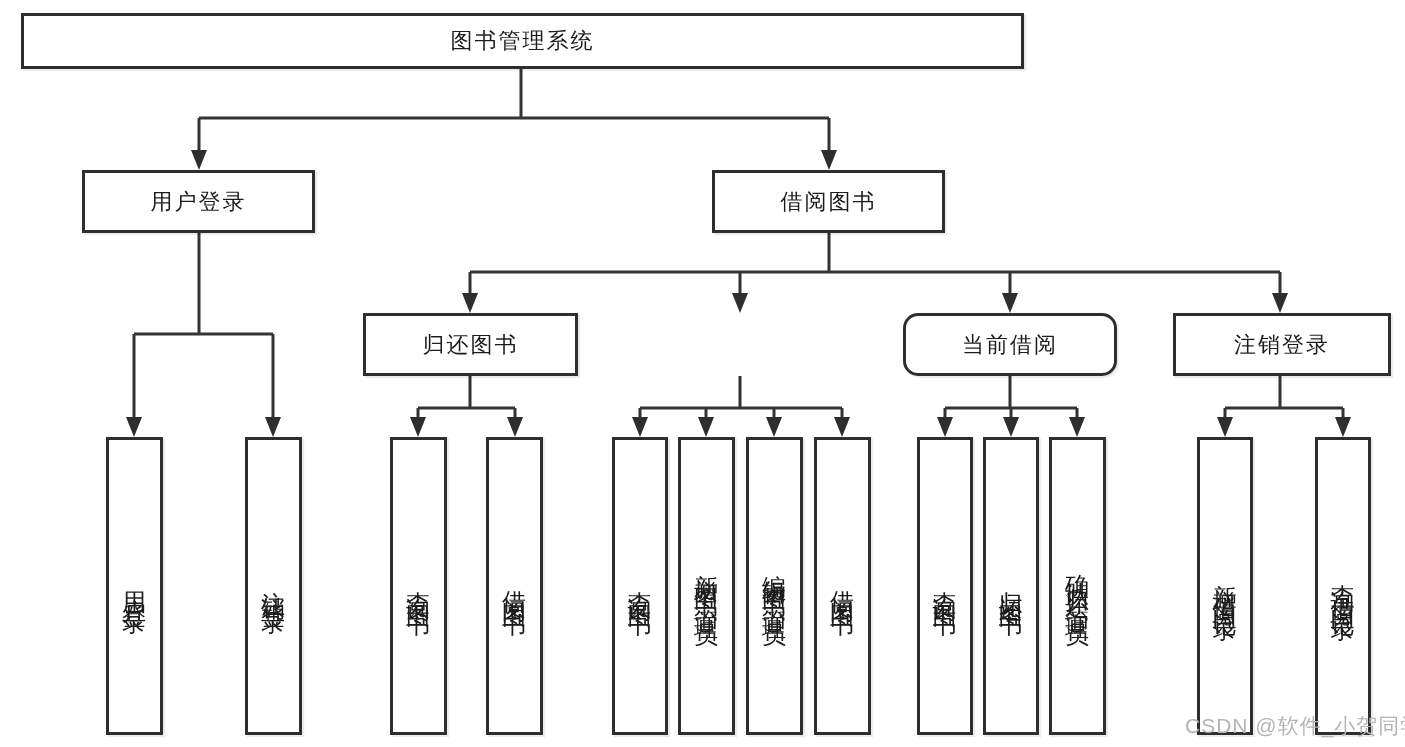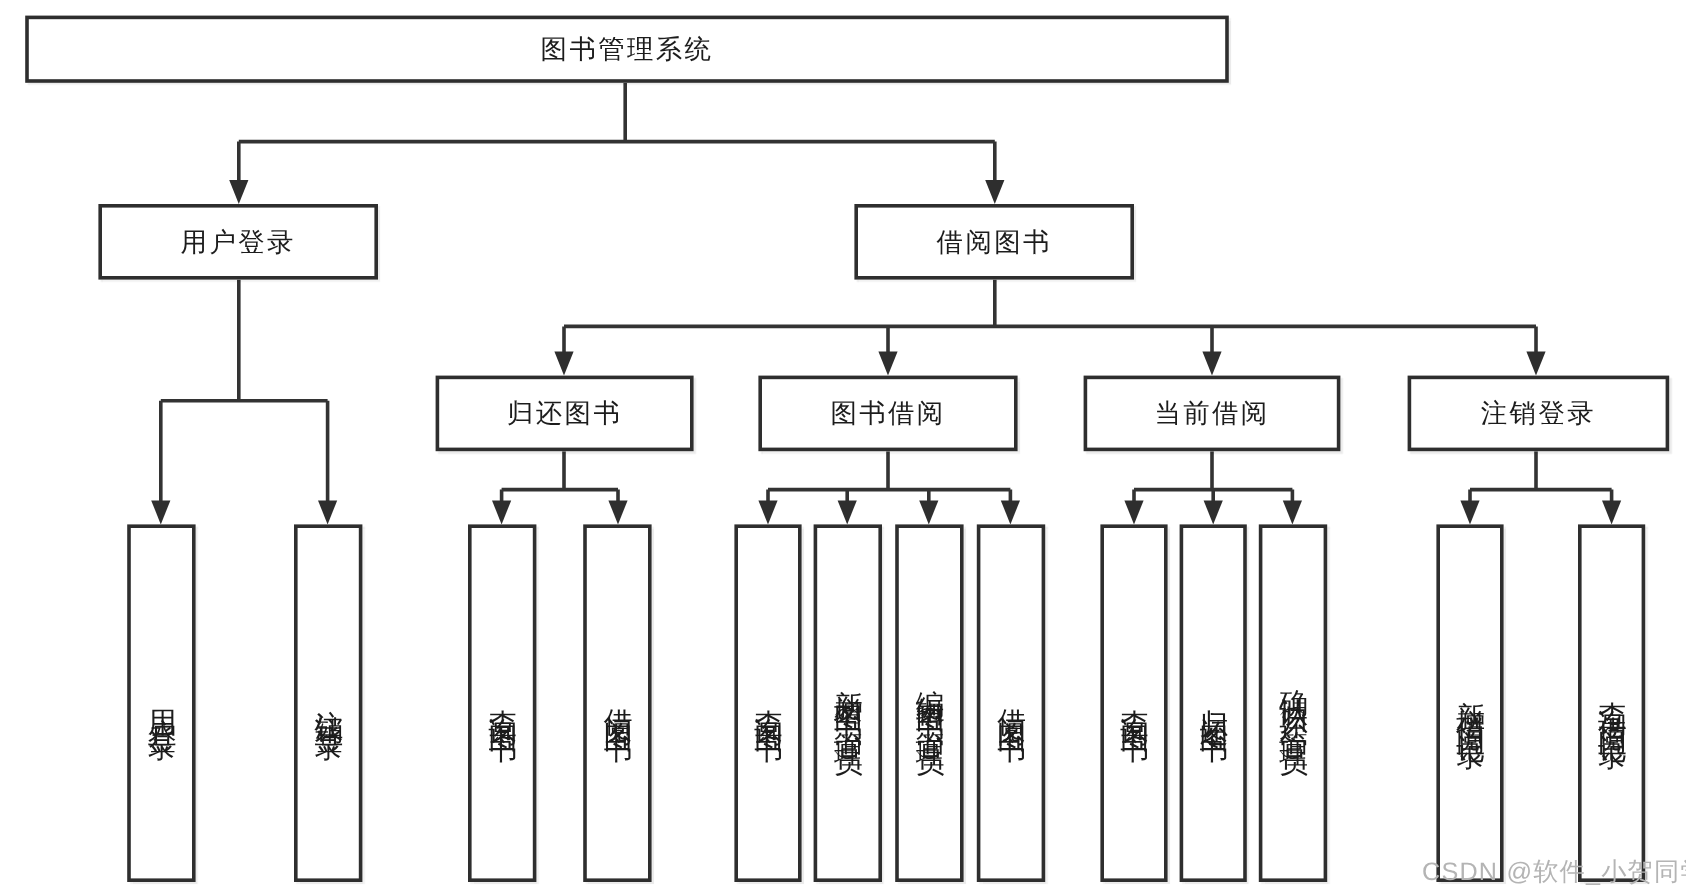--- a/index.html
+++ b/index.html
@@ -53,21 +53,21 @@
     line-height: 1.05;
     letter-spacing: 7px;
     white-space: nowrap;
   }
   
   .n-root          { left: 21px;   top: 13px;  width: 1003px; height: 56px; }
   .n-user-login    { left: 82px;   top: 170px; width: 233px;  height: 63px; }
   .n-book-mgmt     { left: 712px;  top: 170px; width: 233px;  height: 63px; }
   .n-new-book      { left: 363px;  top: 313px; width: 215px;  height: 63px; }
   .n-book-borrow   { left: 632px;  top: 313px; width: 216px;  height: 63px; }
-  .n-cur-borrow    { left: 903px;  top: 313px; width: 214px;  height: 63px; }
+  .n-cur-borrow    { left: 903px;  top: 313px; width: 214px;  height: 63px; border-radius: 15px; }
   .n-borrow-rec    { left: 1173px; top: 313px; width: 218px;  height: 63px; }
   
   .leaf { top: 437px; height: 298px; width: 57px; }
   .l-ul0 { left: 106px; }
   .l-ul1 { left: 245px; }
   .l-nb0 { left: 390px; }
   .l-nb1 { left: 486px; }
   .l-bb0 { left: 612px; width: 56px; }
   .l-bb1 { left: 678px; }
   .l-bb2 { left: 746px; }
@@ -136,23 +136,20 @@
   <div class="box n-user-login">
     <span class="h-label">用户登录</span>
   </div>
   <div class="box n-book-mgmt">
     <span class="h-label">借阅图书</span>
   </div>
 
   <div class="box n-new-book">
     <span class="h-label">归还图书</span>
   </div>
-  <div class="box n-book-borrow">
-    <span class="h-label">图书借阅</span>
-  </div>
   <div class="box n-cur-borrow">
     <span class="h-label">当前借阅</span>
   </div>
   <div class="box n-borrow-rec">
     <span class="h-label">注销登录</span>
   </div>
 
   <div class="box leaf l-ul0">
     <span class="v-label">用户登录</span>
   </div>

